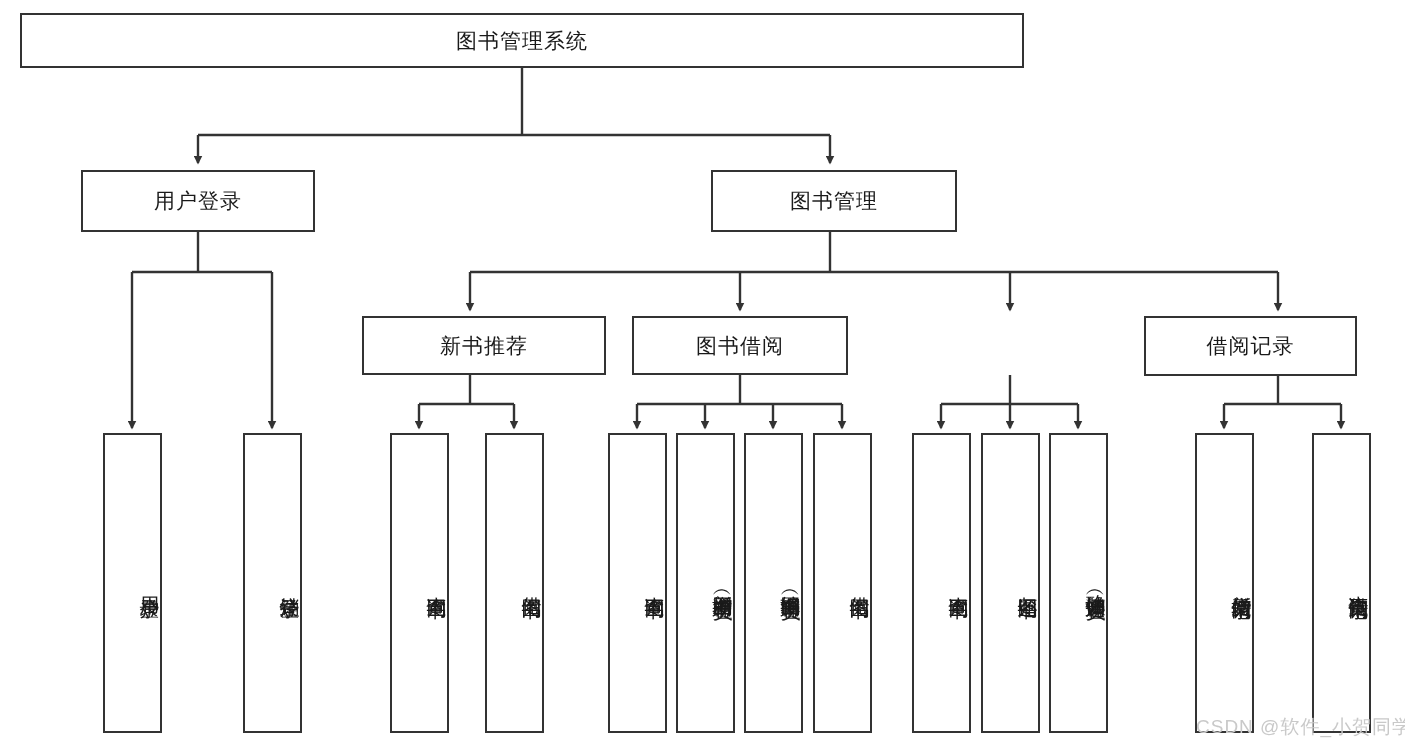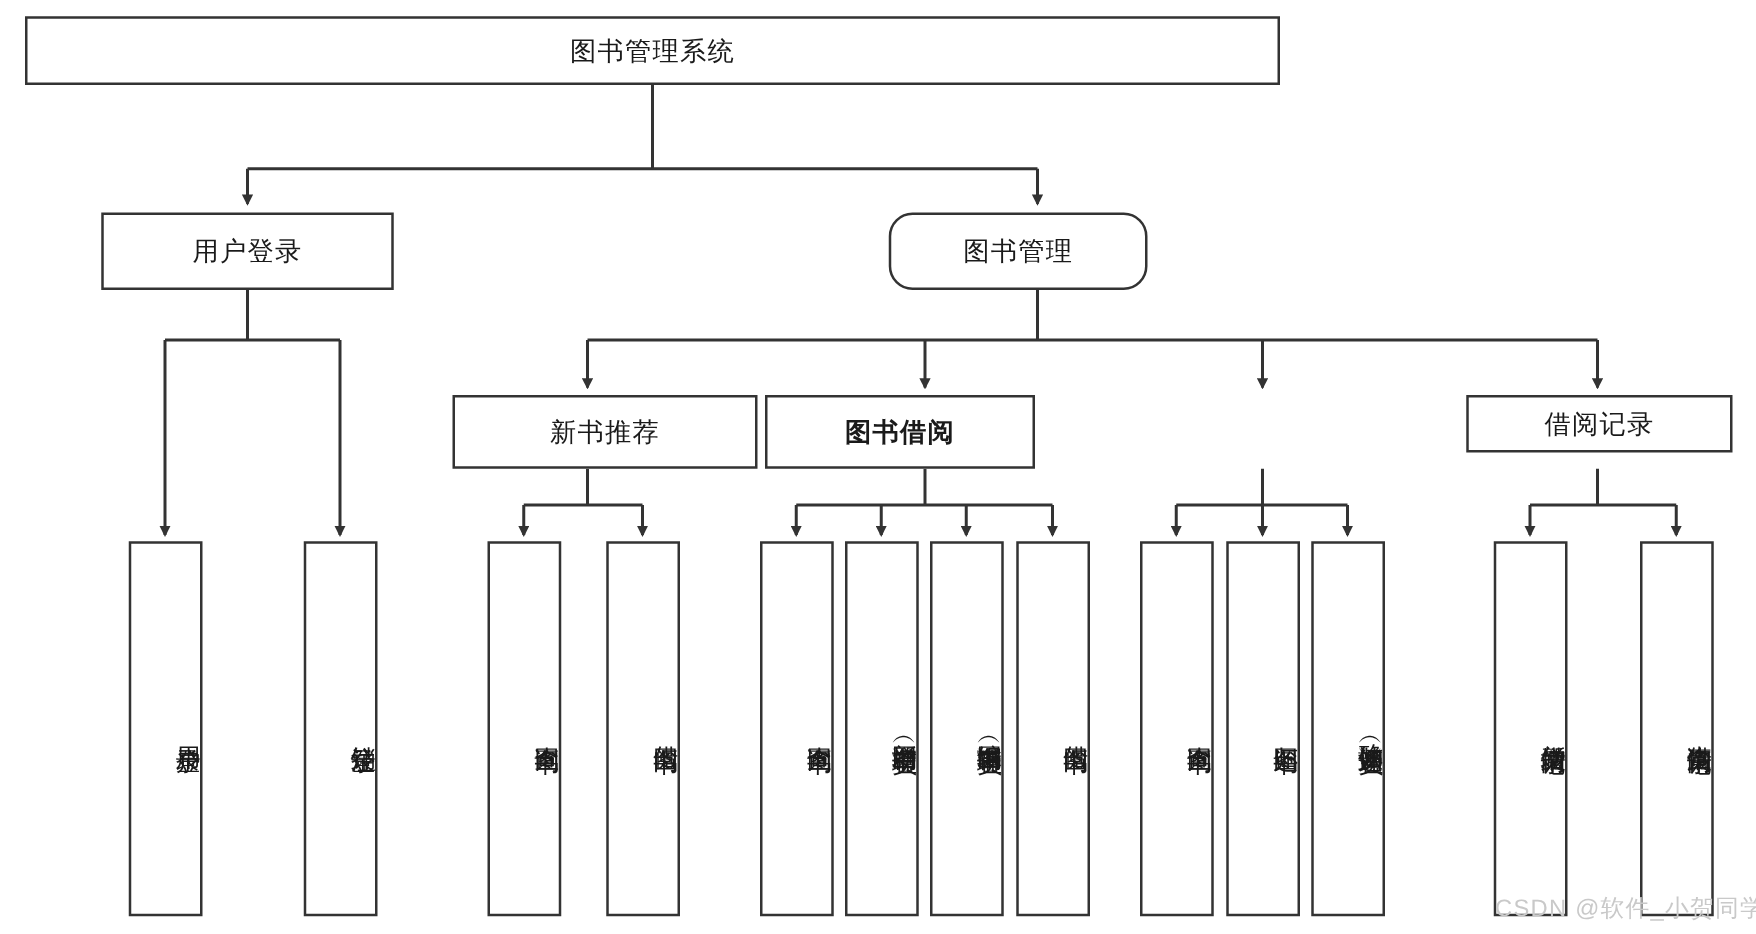--- a/index.html
+++ b/index.html
@@ -119,31 +119,31 @@
     </g>
   </svg>
 
   <div class="node horiz" style="left:20px; top:13px; width:1004px; height:55px;">
     <span>图书管理系统</span>
   </div>
 
   <div class="node horiz" style="left:81px; top:170px; width:234px; height:62px;">
     <span>用户登录</span>
   </div>
-  <div class="node horiz" style="left:711px; top:170px; width:207px; height:62px;border-radius:19px;">
+  <div class="node horiz" style="left:711px; top:170px; width:246px; height:62px;">
     <span>图书管理</span>
   </div>
 
   <div class="node horiz" style="left:362px; top:316px; width:244px; height:59px;">
     <span>新书推荐</span>
   </div>
-  <div class="node horiz" style="left:612px; top:316px; width:216px; height:59px;font-weight:bold;">
+  <div class="node horiz" style="left:632px; top:316px; width:216px; height:59px;">
     <span>图书借阅</span>
   </div>
-  <div class="node horiz" style="left:1173px; top:316px; width:213px; height:46px;">
+  <div class="node horiz" style="left:1144px; top:316px; width:213px; height:60px;">
     <span>借阅记录</span>
   </div>
 
   <div class="node vert" style="left:103px; top:433px; width:59px; height:300px;">
     <span class="vtext">用户登录</span>
   </div>
   <div class="node vert" style="left:243px; top:433px; width:59px; height:300px;">
     <span class="vtext">注销登录</span>
   </div>
 

